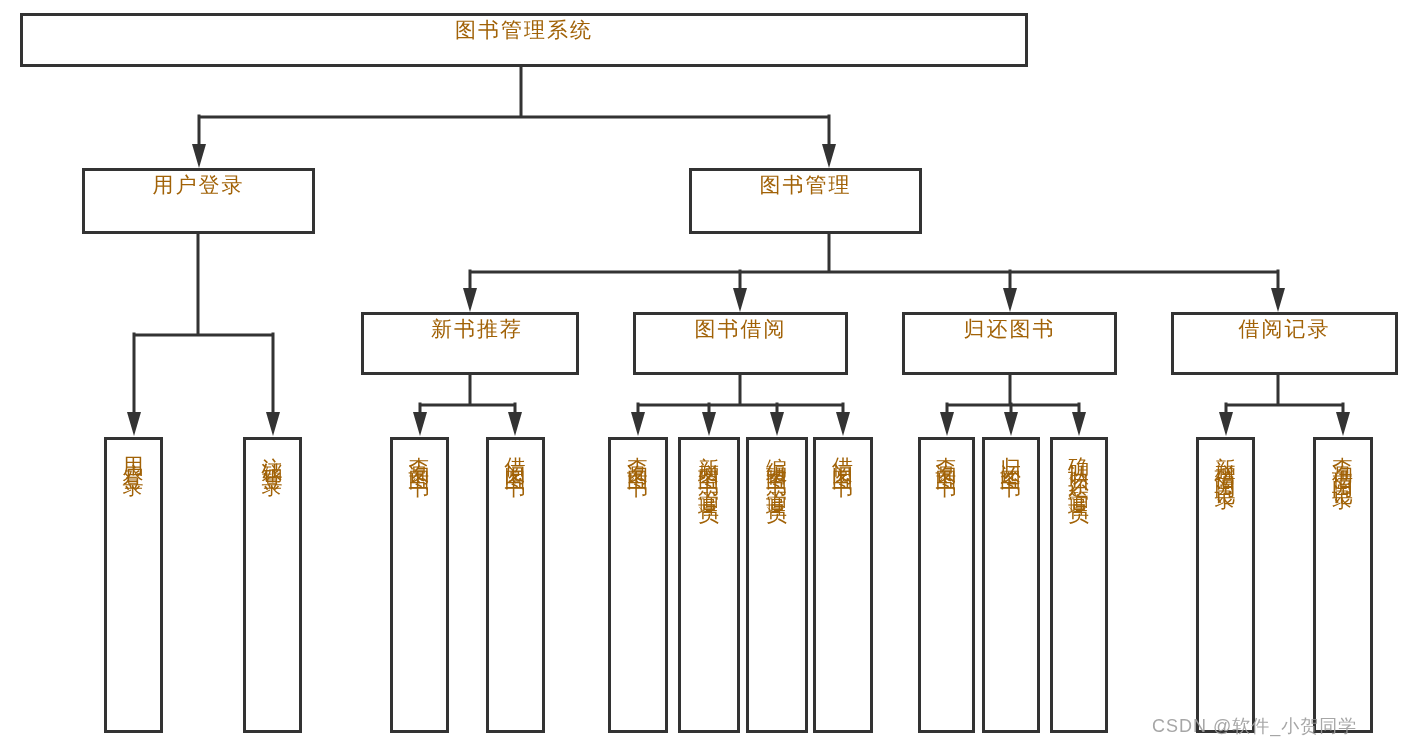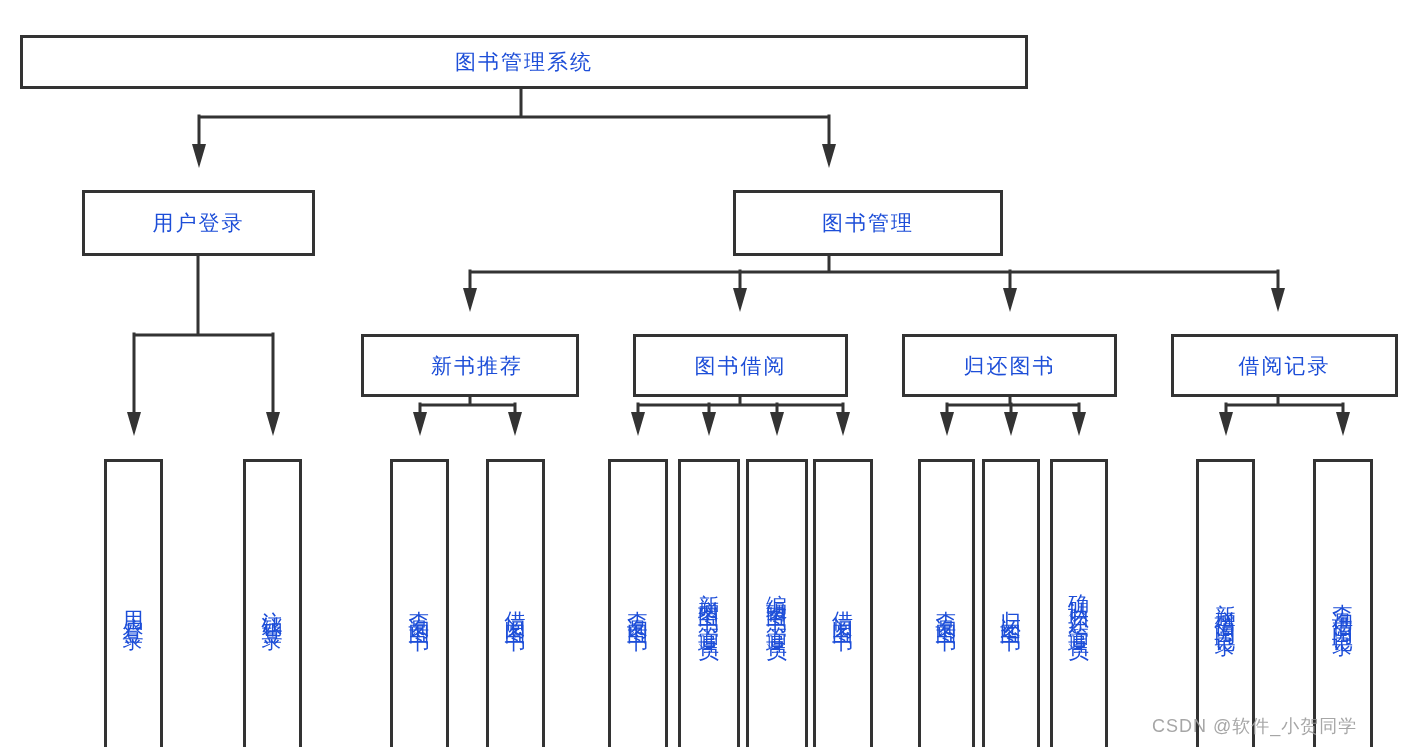--- a/index.html
+++ b/index.html
@@ -9,24 +9,23 @@
     background:#ffffff;
     font-family:"Liberation Sans","DejaVu Sans",sans-serif;
     overflow:hidden;
   }
   .node{
     position:absolute;
     box-sizing:border-box;
     border:3px solid #333333;
     background:#ffffff;
     display:flex;
-    align-items:center;
+    align-items:flex-start;
     justify-content:center;
-    color:#1d4ed8;
-    margin-top:22px;
+    color:#a16207;
   }
   .h-node span{
     font-size:21px;
     letter-spacing:2px;
     white-space:nowrap;
   }
   .leaf span{
     writing-mode:vertical-rl;
     text-orientation:mixed;
     font-size:21px;
@@ -104,21 +103,21 @@
     <polygon points="1336,412 1350,412 1343,436"></polygon>
   </svg>
 
   <div class="node h-node" style="left:20px;top:13px;width:1008px;height:54px;">
     <span>图书管理系统</span>
   </div>
 
   <div class="node h-node" style="left:82px;top:168px;width:233px;height:66px;">
     <span>用户登录</span>
   </div>
-  <div class="node h-node" style="left:733px;top:168px;width:270px;height:66px;">
+  <div class="node h-node" style="left:689px;top:168px;width:233px;height:66px;">
     <span>图书管理</span>
   </div>
 
   <div class="node h-node" style="left:361px;top:312px;width:218px;height:63px;padding-left:14px;">
     <span>新书推荐</span>
   </div>
   <div class="node h-node" style="left:633px;top:312px;width:215px;height:63px;">
     <span>图书借阅</span>
   </div>
   <div class="node h-node" style="left:902px;top:312px;width:215px;height:63px;">

